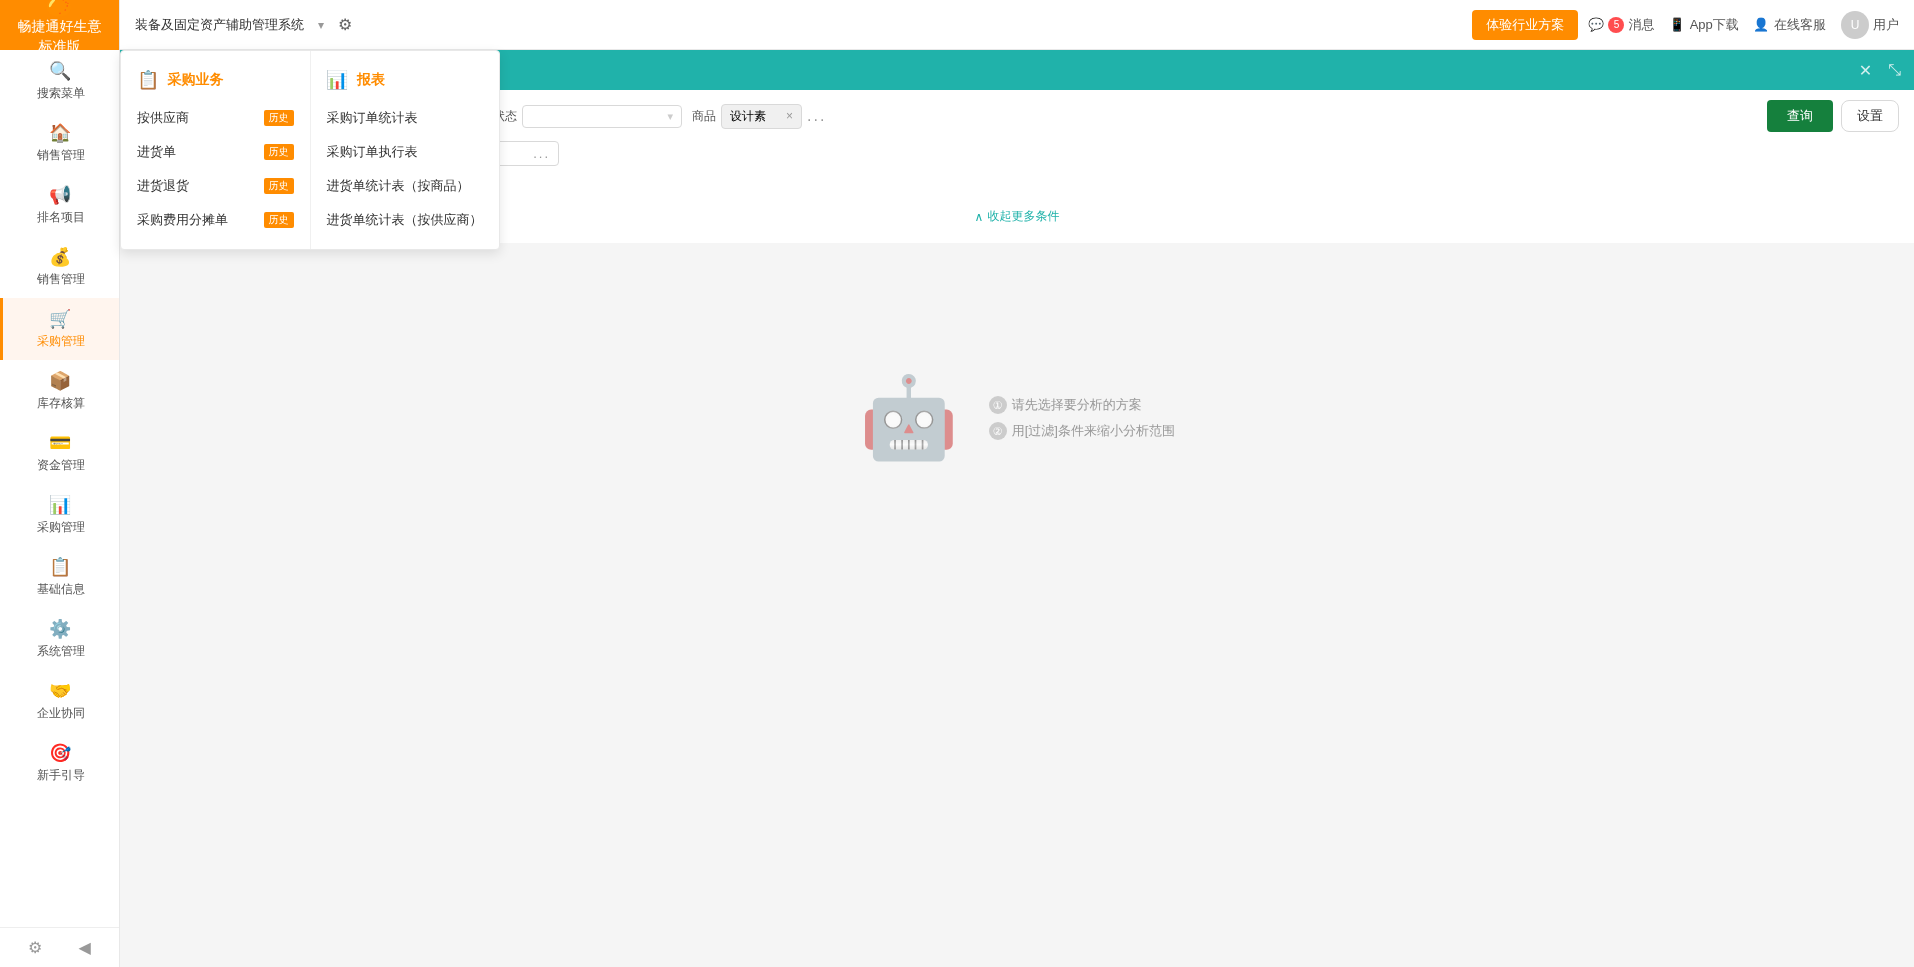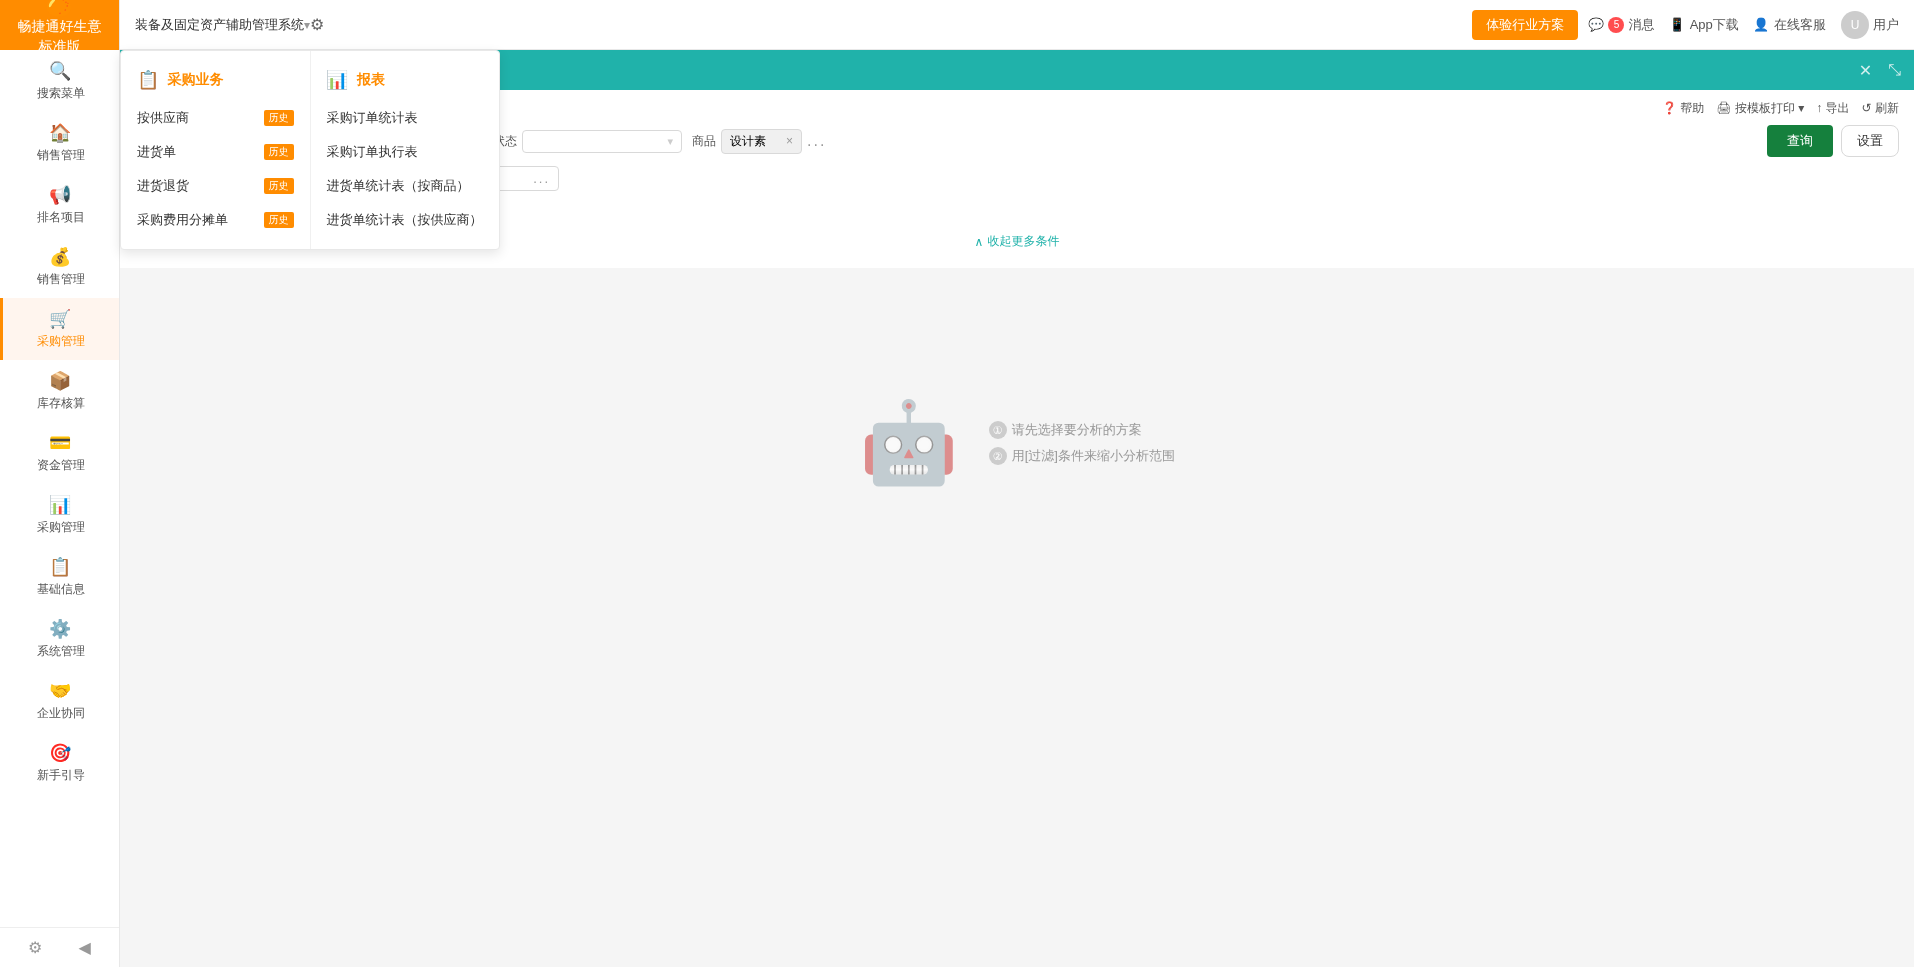--- a/index.html
+++ b/index.html
@@ -82,21 +82,21 @@
       align-items: center;
       padding: 0 15px;
       gap: 10px;
     }
     .topbar-title {
       flex: 1;
       font-size: 13px;
       color: #333;
       display: flex;
       align-items: center;
-      gap: 0;
+      gap: 14px;
     }
     .topbar-title .sys-name { color: #333; }
     .topbar-chevron { color: #999; font-size: 12px; }
     .topbar-settings-icon { color: #666; font-size: 16px; cursor: pointer; }
     .topbar-industry-btn {
       background: #ff8c00;
       color: white;
       border: none;
       padding: 6px 14px;
       border-radius: 4px;
@@ -432,26 +432,20 @@
     </div>
     <div class="tabbar-spacer"></div>
     <span class="tabbar-action">✕</span>
     <span class="tabbar-action">⤡</span>
   </div>
 
   <div class="content">
 
     <div class="filter-section">
 
-      <div style="display:flex;justify-content:flex-end;gap:12px;align-items:center;margin-bottom:8px;font-size:12px;color:#555;">
-        <span>❓ <span>帮助</span></span>
-        <span>🖨 <span>按模板打印</span> ▾</span>
-        <span>↑ <span>导出</span></span>
-        <span>↺ <span>刷新</span></span>
-      </div>
 
       <div class="filter-section-row">
         <div class="filter-row">
           <span class="filter-label">日期</span>
           <div class="filter-input">
             <span>近7天</span>
           </div>
           <span style="font-size:12px;color:#555;cursor:pointer;">更多</span>
           <span style="font-size:12px;color:#555;cursor:pointer;">自定义</span>
           <div class="filter-input" style="min-width:100px;">

